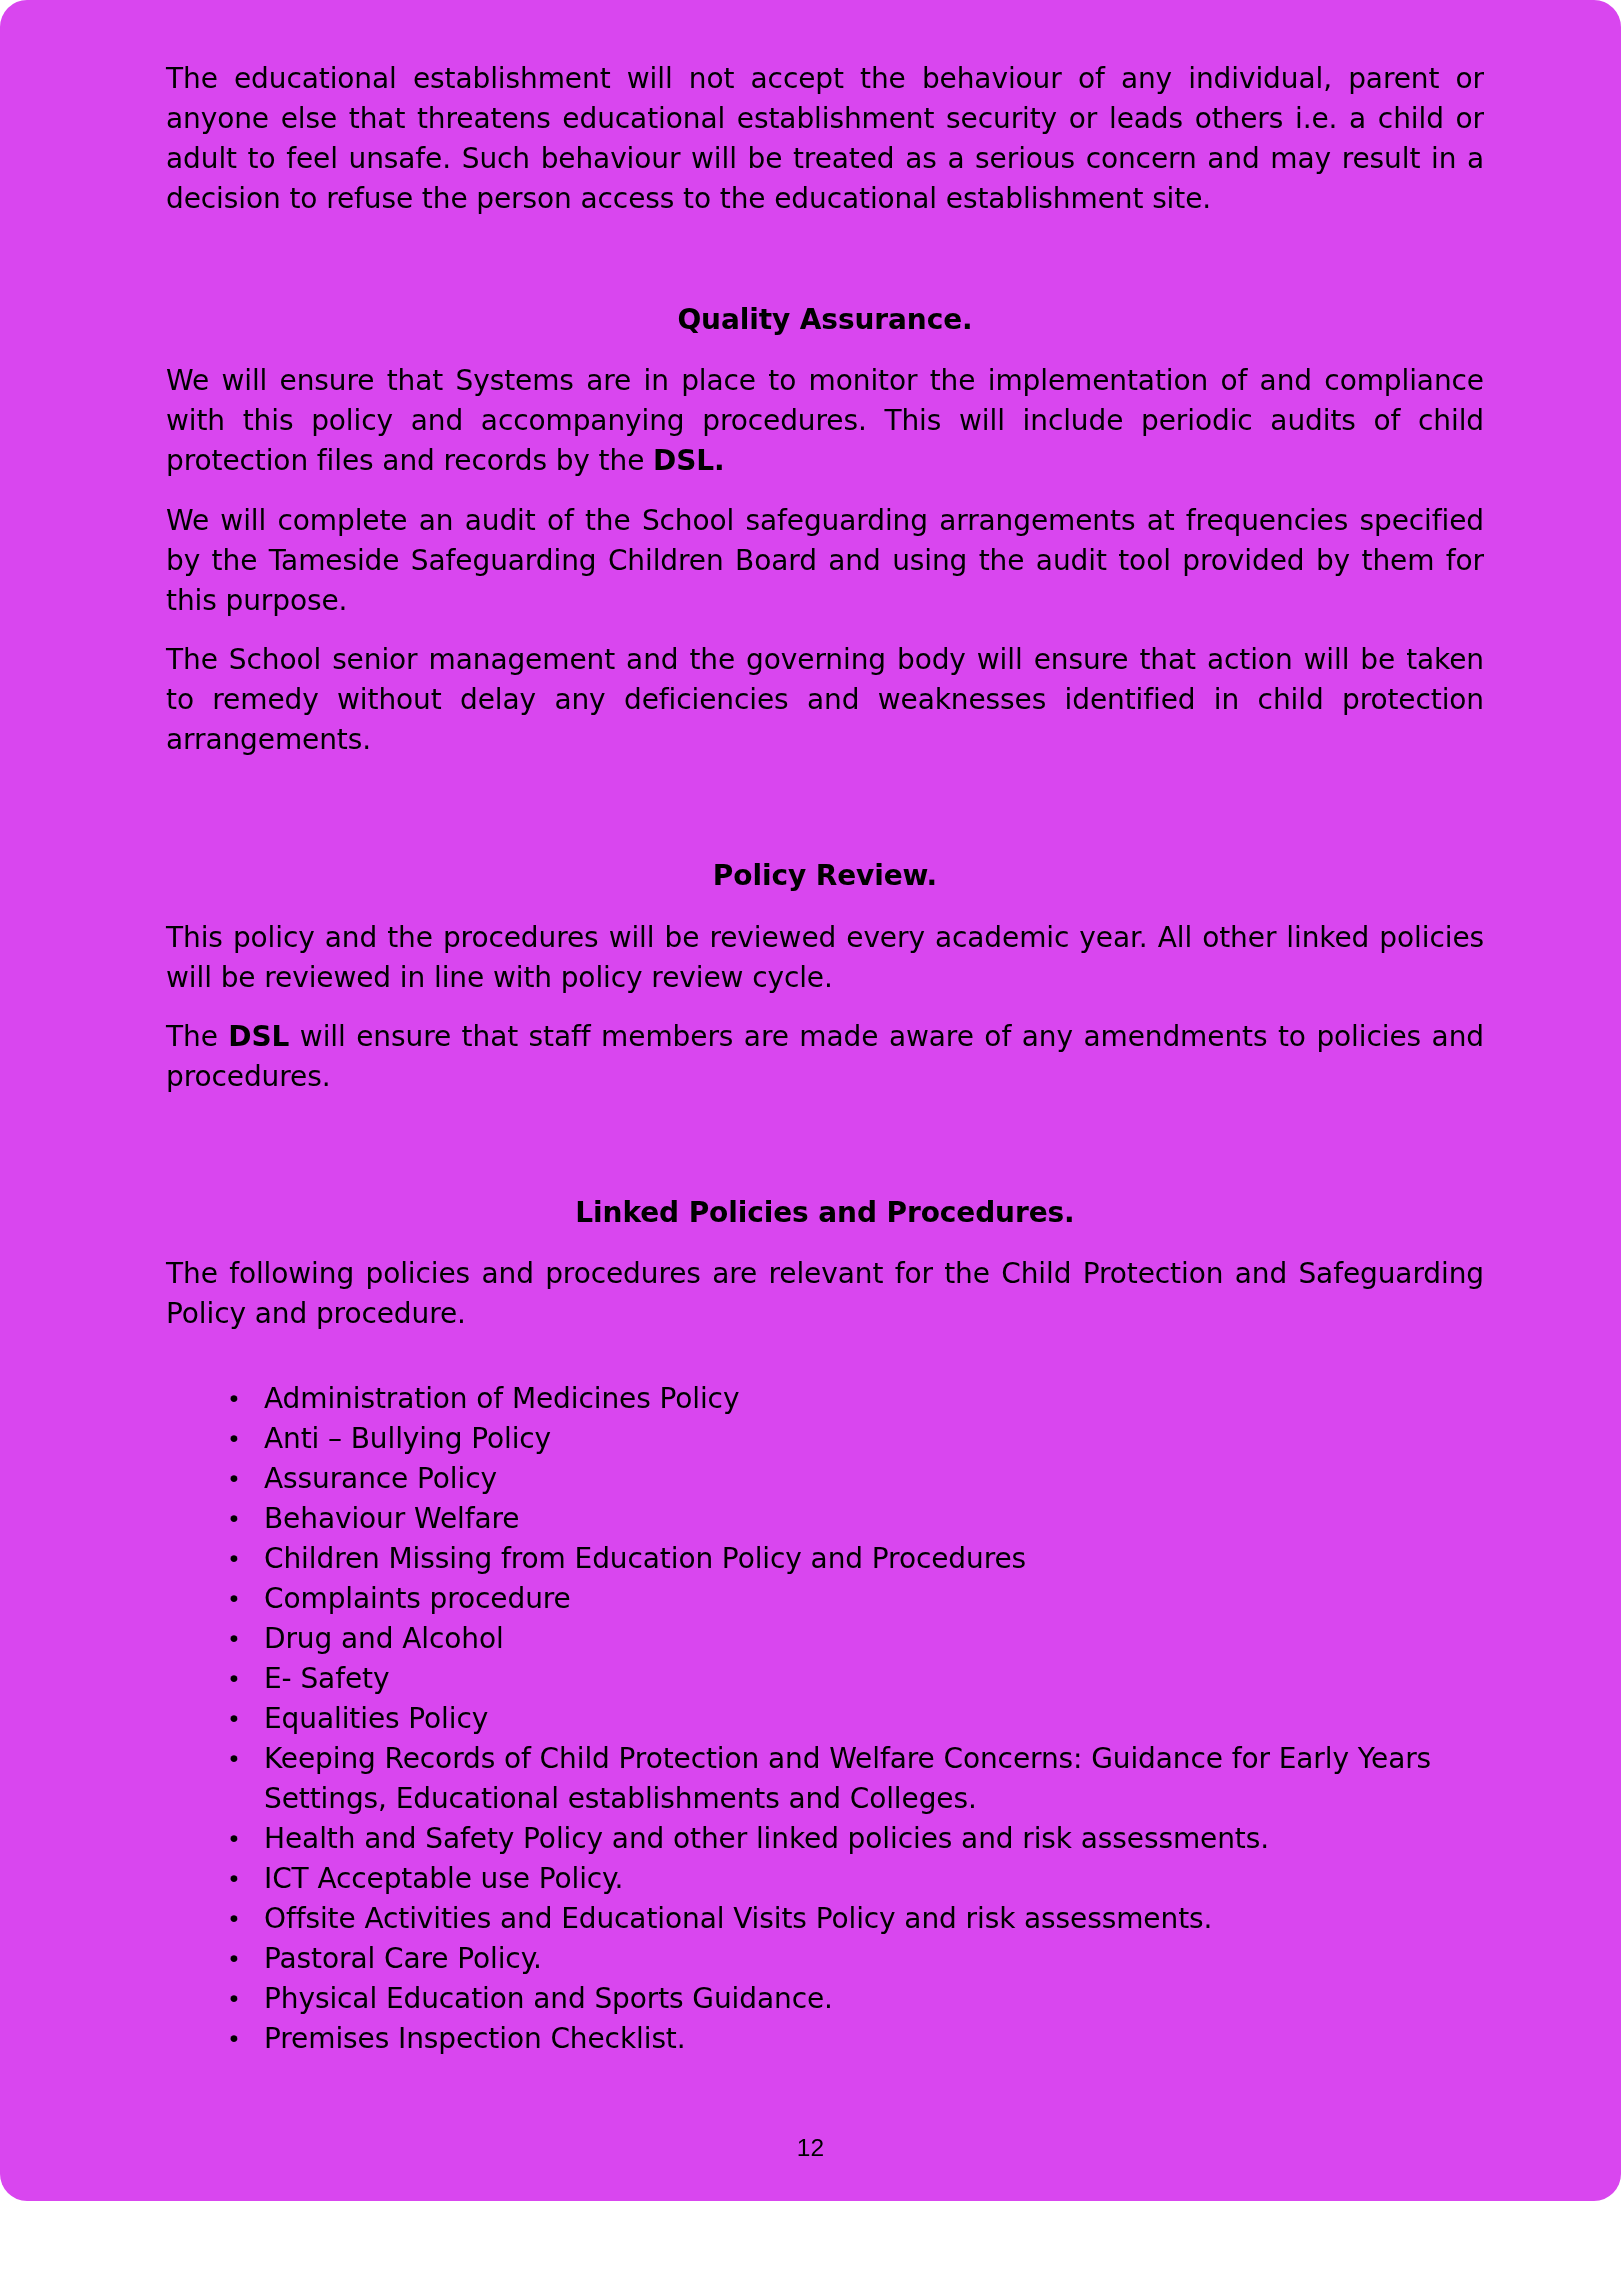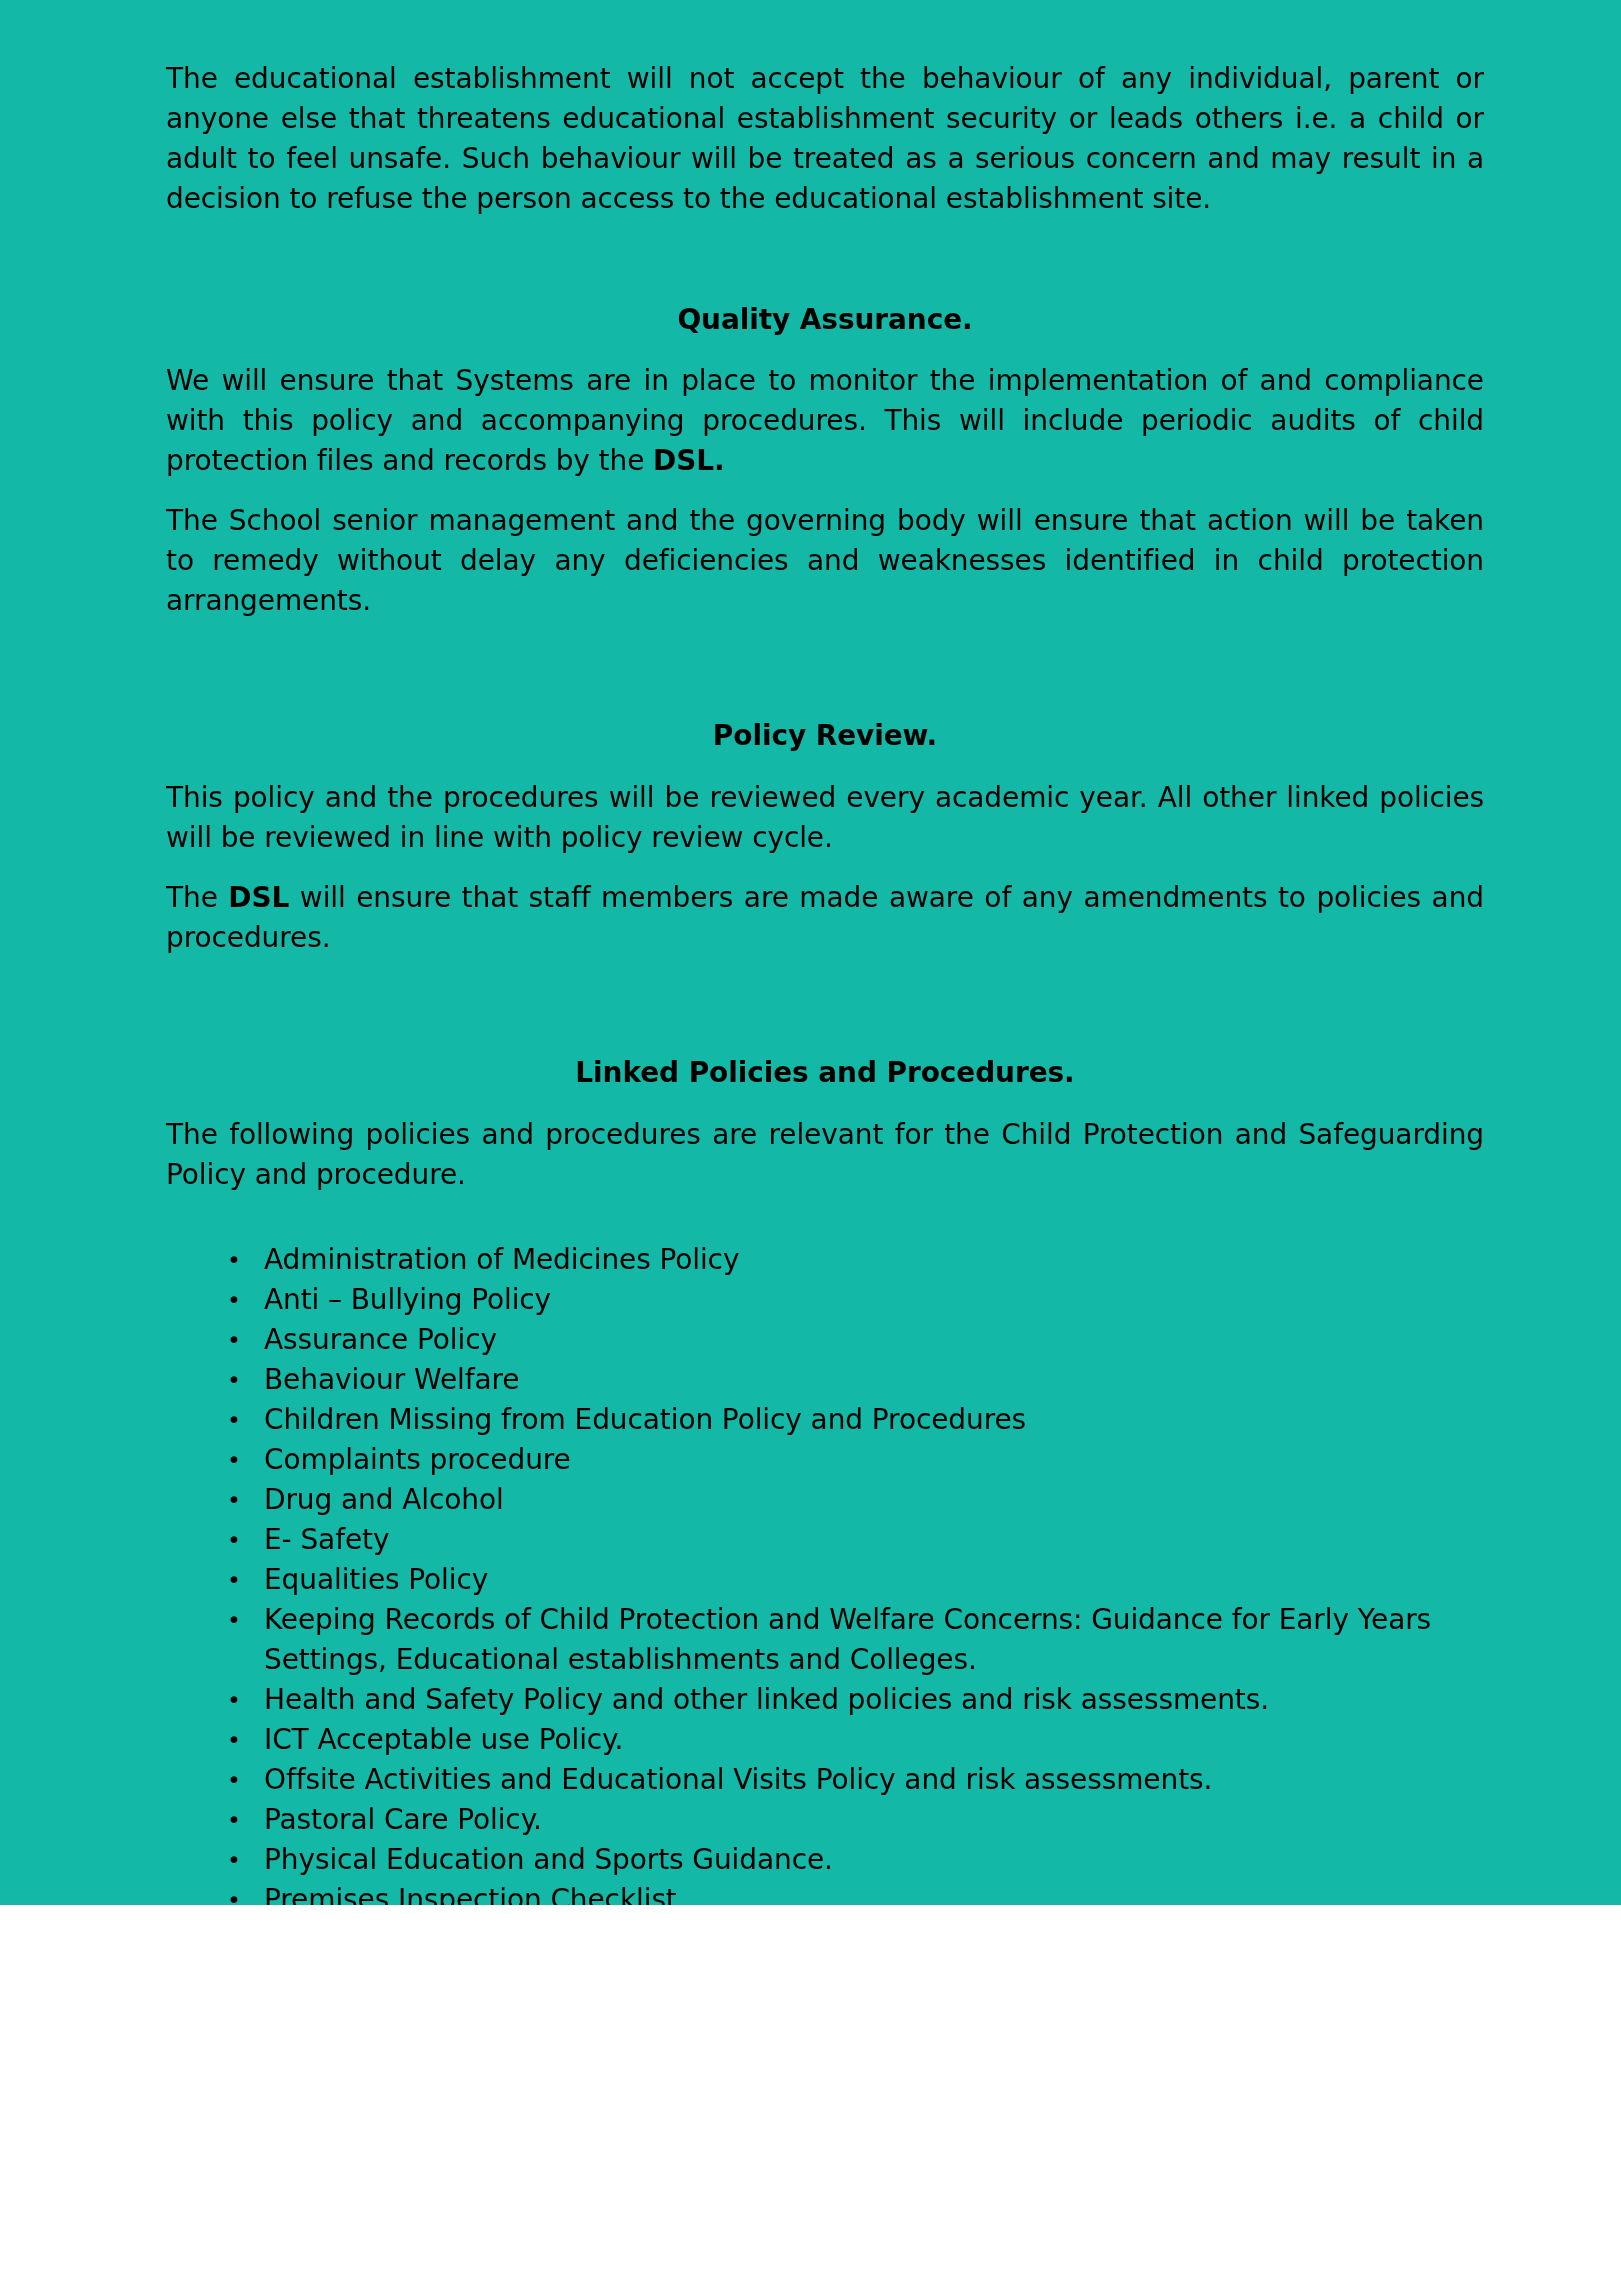--- a/index.html
+++ b/index.html
@@ -7,25 +7,26 @@
     padding: 0;
     background: #ffffff;
   }
   body {
     font-family: "DejaVu Sans", "Liberation Sans", sans-serif;
     color: #000000;
   }
   .page {
     position: relative;
     width: 1621px;
-    height: 1905px;
-    background: #14b8a6;
+    height: 2201px;
+    background: #d946ef;
     box-sizing: border-box;
     padding: 59px 118px 0 147px;
     overflow: hidden;
+    border-radius: 27px;
   }
   .content {
     width: 1318px;
     margin: 0 auto;
   }
   p.body-text {
     font-size: 28px;
     line-height: 40px;
     text-align: justify;
     margin: 0 0 19.6px 0;
@@ -83,20 +84,21 @@
   <div class="content">
 
     <p class="body-text">The educational establishment will not accept the behaviour of any individual, parent or anyone else that threatens educational establishment security or leads others i.e. a child or adult to feel unsafe. Such behaviour will be treated as a serious concern and may result in a decision to refuse the person access to the educational establishment site.</p>
 
     <div class="spacer-lg"></div>
 
     <h2 class="section-heading">Quality Assurance.</h2>
 
     <p class="body-text"><span>We will ensure that Systems are in place to monitor the implementation of and compliance with this policy and accompanying procedures. This will include periodic audits of child protection files and records by the </span><b>DSL.</b></p>
 
+    <p class="body-text">We will complete an audit of the School safeguarding arrangements at frequencies specified by the Tameside Safeguarding Children Board and using the audit tool provided by them for this purpose.</p>
 
     <p class="body-text">The School senior management and the governing body will ensure that action will be taken to remedy without delay any deficiencies and weaknesses identified in child protection arrangements.</p>
 
     <div class="spacer-xl"></div>
 
     <h2 class="section-heading">Policy Review.</h2>
 
     <p class="body-text">This policy and the procedures will be reviewed every academic year. All other linked policies will be reviewed in line with policy review cycle.</p>
 
     <p class="body-text"><span>The </span><b>DSL</b><span> will ensure that staff members are made aware of any amendments to policies and procedures.</span></p>

